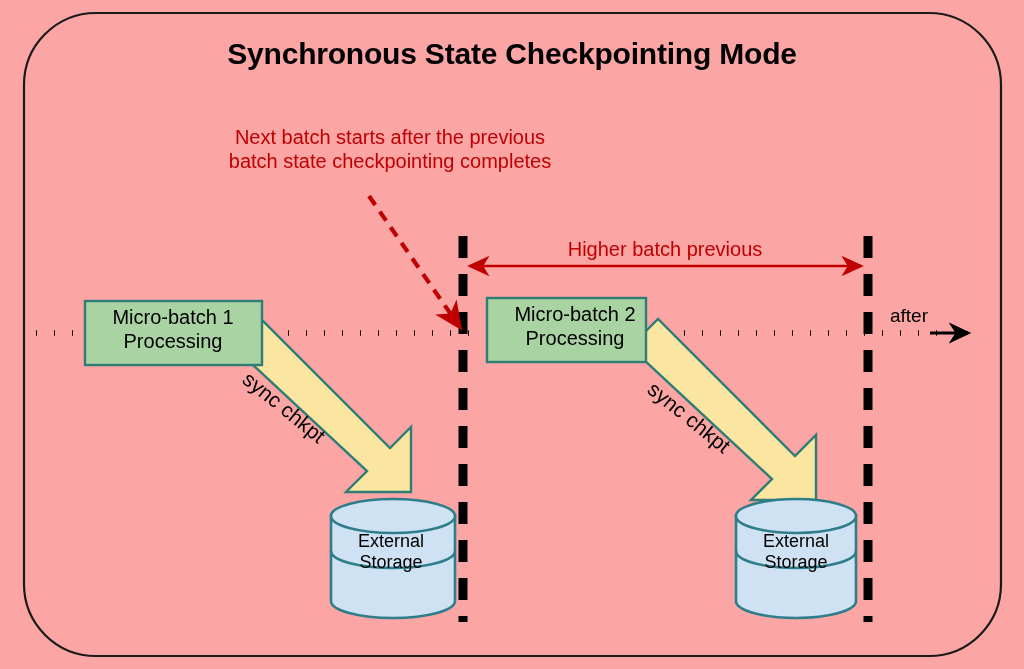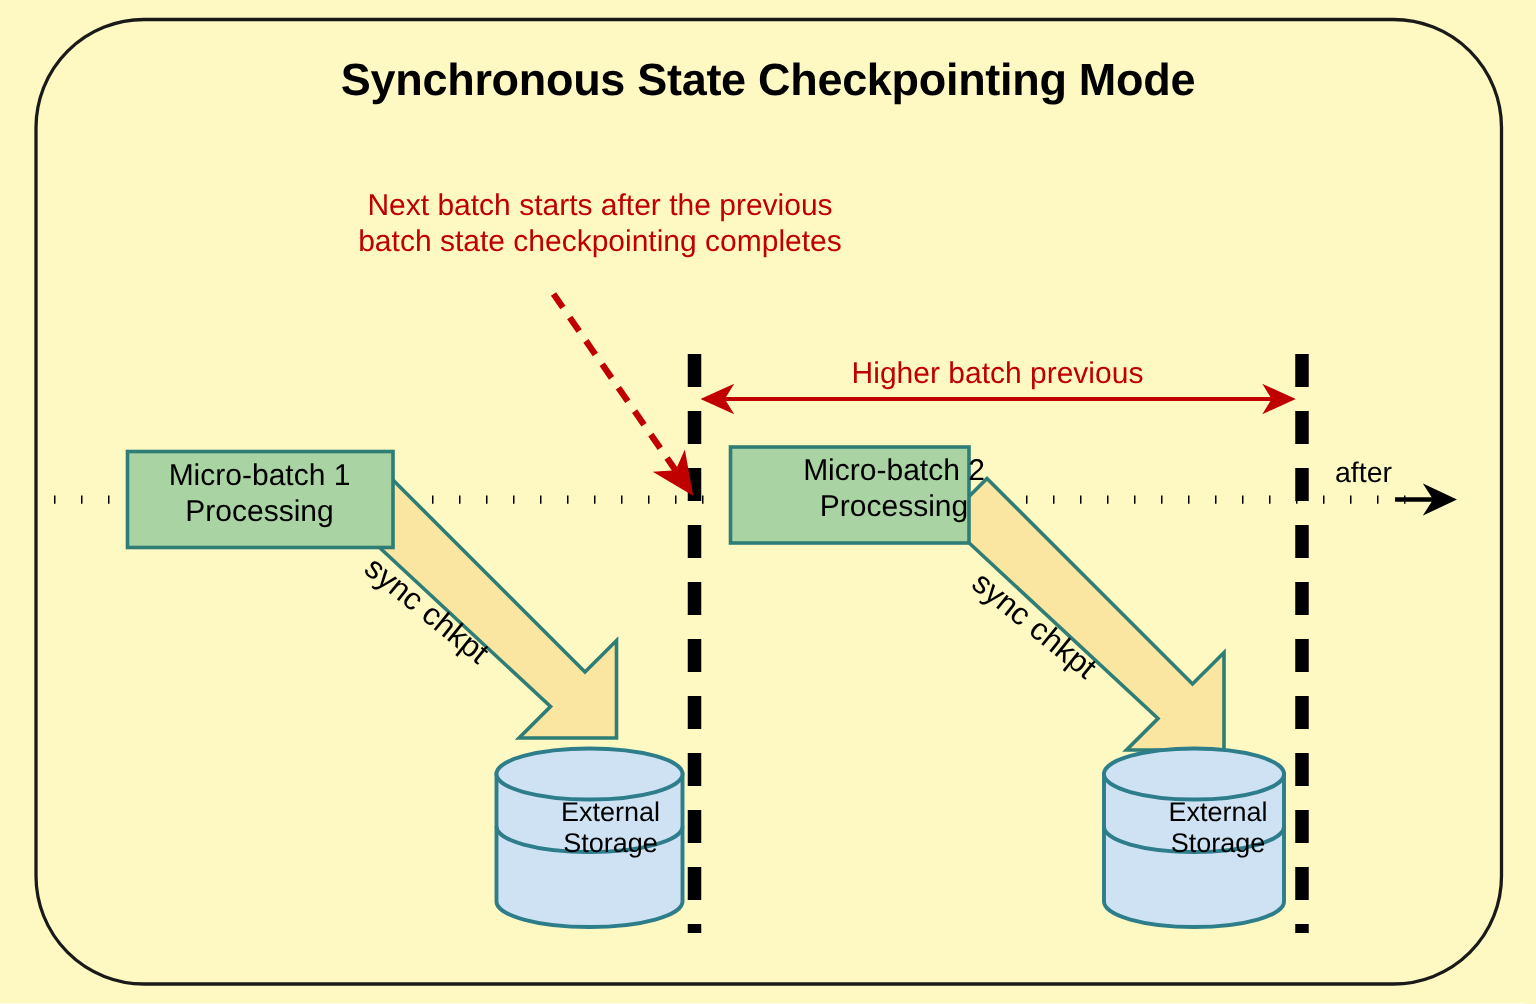--- a/index.html
+++ b/index.html
@@ -7,21 +7,21 @@
     padding: 0;
     background: #ffffff;
   }
   body {
     font-family: "Liberation Sans", sans-serif;
   }
   #canvas {
     position: relative;
     width: 1024px;
     height: 669px;
-    background: #fef9c3;
+    background: #fca5a5;
     overflow: hidden;
   }
   #diagram-svg {
     position: absolute;
     left: 0;
     top: 0;
   }
   .lbl {
     position: absolute;
     white-space: pre;
@@ -31,21 +31,21 @@
     left: 0;
     top: 36px;
     width: 1024px;
     text-align: center;
     font-size: 30px;
     font-weight: bold;
     color: #000000;
     letter-spacing: -0.2px;
   }
   .annot-text {
-    left: 182px;
+    left: 172px;
     top: 126px;
     width: 436px;
     text-align: center;
     font-size: 20px;
     color: #c00000;
   }
   .duration-text {
     left: 520px;
     top: 238px;
     width: 290px;
@@ -59,27 +59,26 @@
     font-size: 19px;
     color: #000000;
   }
   .batch-text {
     width: 170px;
     text-align: center;
     font-size: 20px;
     color: #000000;
   }
   .batch1-text { left: 88px; top: 306px; }
-  .batch2-text { left: 490px; top: 303px; margin-left: 21px; }
+  .batch2-text { left: 490px; top: 303px; }
   .storage-text {
     width: 120px;
     text-align: center;
     font-size: 18px;
     color: #000000;
-    padding-left: 16px;
   }
   .storage1-text { left: 331px; top: 531px; }
   .storage2-text { left: 736px; top: 531px; }
   .chkpt-text {
     font-size: 21px;
     color: #000000;
     transform-origin: 0 0;
   }
   .chkpt1-text { left: 253px; top: 367px; transform: rotate(39deg); }
   .chkpt2-text { left: 658px; top: 377px; transform: rotate(39deg); }

